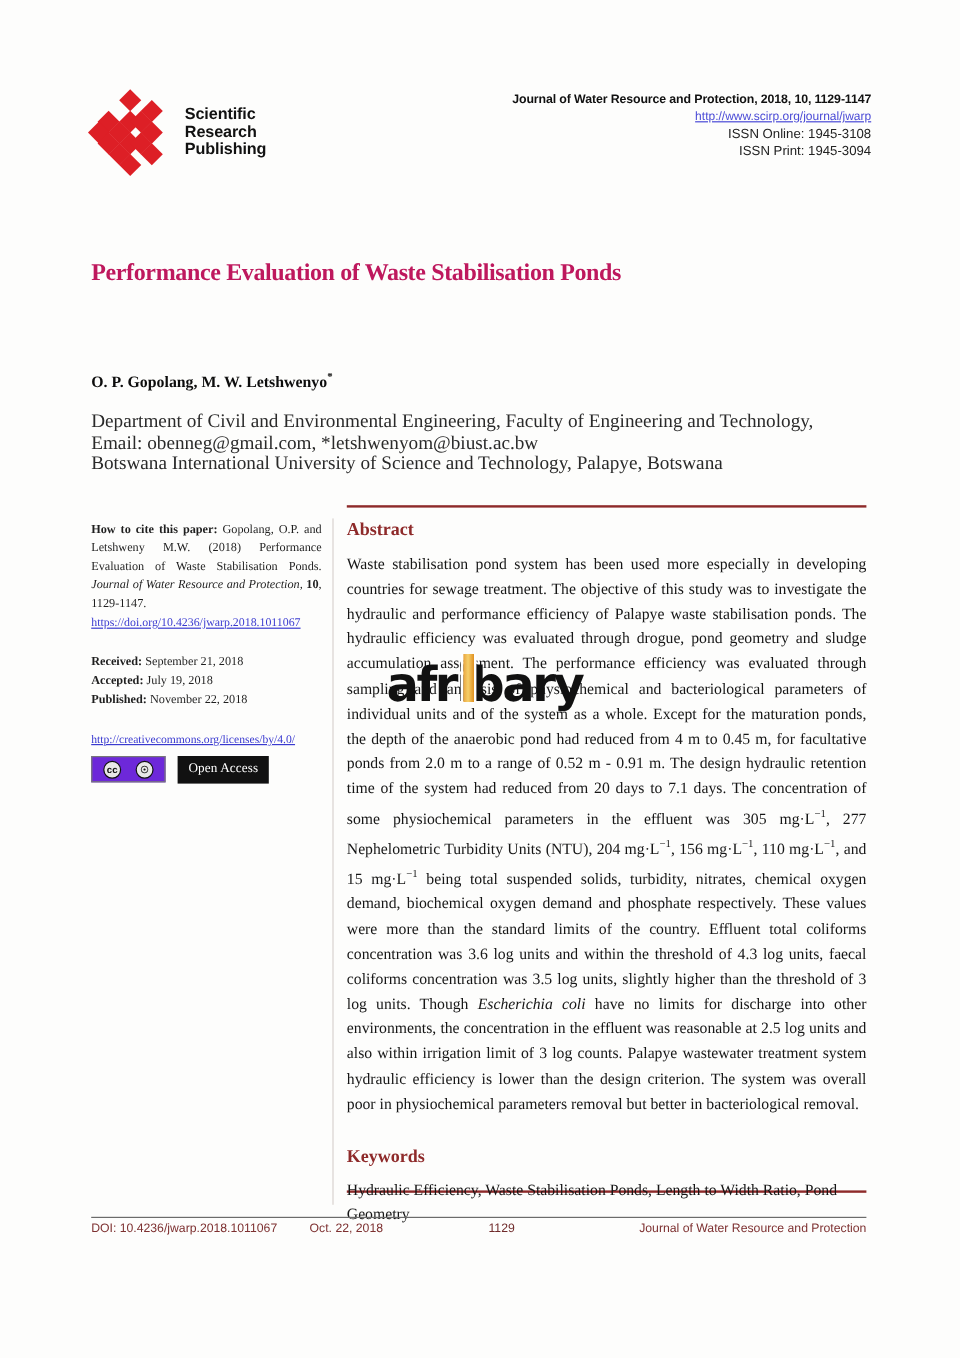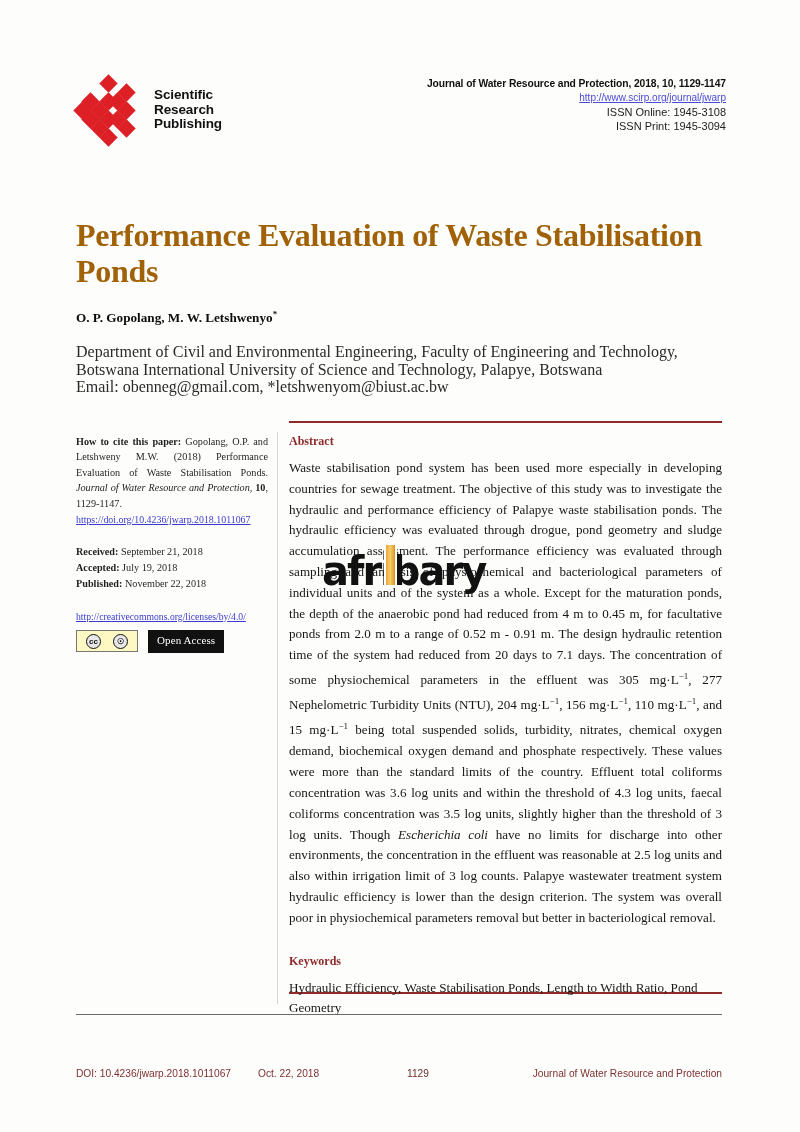--- a/index.html
+++ b/index.html
@@ -77,24 +77,24 @@
     font-size: 11px;
     color: #222;
     margin-bottom: 2px;
   }
 
   
   .title {
     position: absolute;
     left: 76px; top: 196px;
     width: 650px;
-    font-size: 32px;
+    font-size: 20px;
     font-weight: bold;
     line-height: 36px;
-    color: #a16207;
+    color: #be185d;
     letter-spacing: -0.3px;
   }
   .authors {
     position: absolute;
     left: 76px; top: 309px;
     width: 650px;
     font-size: 13.2px;
     font-weight: bold;
     color: #0d0d0d;
   }
@@ -161,21 +161,21 @@
     word-break: break-all;
   }
   .badges {
     margin-top: 6px;
     display: flex;
     align-items: center;
     gap: 10px;
   }
   .cc-badge {
     width: 62px; height: 22px;
-    background: #fef9c3;
+    background: #6d28d9;
     border: 1px solid #777;
     display: flex;
     align-items: center;
     justify-content: space-around;
     padding: 0 3px;
   }
   .cc-badge .circ {
     width: 15px; height: 15px;
     border-radius: 50%;
     border: 1.6px solid #111;
@@ -197,21 +197,21 @@
     letter-spacing: 0.1px;
   }
 
   
   .maincol {
     position: absolute;
     left: 289px; top: 434px;
     width: 433px;
   }
   .sec-head {
-    font-size: 12px;
+    font-size: 15px;
     font-weight: bold;
     color: #8e2a2a;
     font-family: "Liberation Serif", serif;
     margin: 0 0 9px 0;
   }
   .abstract-body {
     font-size: 13.1px;
     line-height: 20.8px;
     text-align: justify;
     color: #161616;
@@ -257,21 +257,21 @@
 
   
   .footer-rule {
     position: absolute;
     left: 76px; top: 1014px;
     width: 646px; height: 1px;
     background: #6b6b6b;
   }
   .footer {
     position: absolute;
-    left: 76px; top: 1068px;
+    left: 76px; top: 1019px;
     width: 646px;
     font-family: "Liberation Sans", sans-serif;
     font-size: 10.2px;
     color: #7d3030;
     display: flex;
     align-items: baseline;
   }
   .f-doi { width: 182px; }
   .f-date { width: 100px; }
   .f-page { width: 120px; text-align: center; color:#6f2a2a; }
@@ -315,22 +315,22 @@
   </div>
 
   <h1 class="title">Performance Evaluation of Waste Stabilisation Ponds</h1>
 
   <div class="authors">
     <span>O. P. Gopolang, M. W. Letshwenyo</span><sup>*</sup>
   </div>
 
   <div class="affil">
     <div>Department of Civil and Environmental Engineering, Faculty of Engineering and Technology,</div>
+    <div>Email: obenneg@gmail.com, *letshwenyom@biust.ac.bw</div>
     <div>Botswana International University of Science and Technology, Palapye, Botswana</div>
-    <div>Email: obenneg@gmail.com, *letshwenyom@biust.ac.bw</div>
   </div>
 
   <div class="rule-top"></div>
   <div class="col-divider"></div>
   <div class="rule-bottom"></div>
 
   <div class="sidebar">
     <div class="cite-block">
       <b>How to cite this paper:</b><span> Gopolang, O.P. and Letshweny M.W. (2018) Performance Evaluation of Waste Stabilisation Ponds. </span><i>Journal of Water Resource and Protection,</i> <b>10</b><span>, 1129-1147.</span>
       <span class="cite-doi">https://doi.org/10.4236/jwarp.2018.1011067</span>

